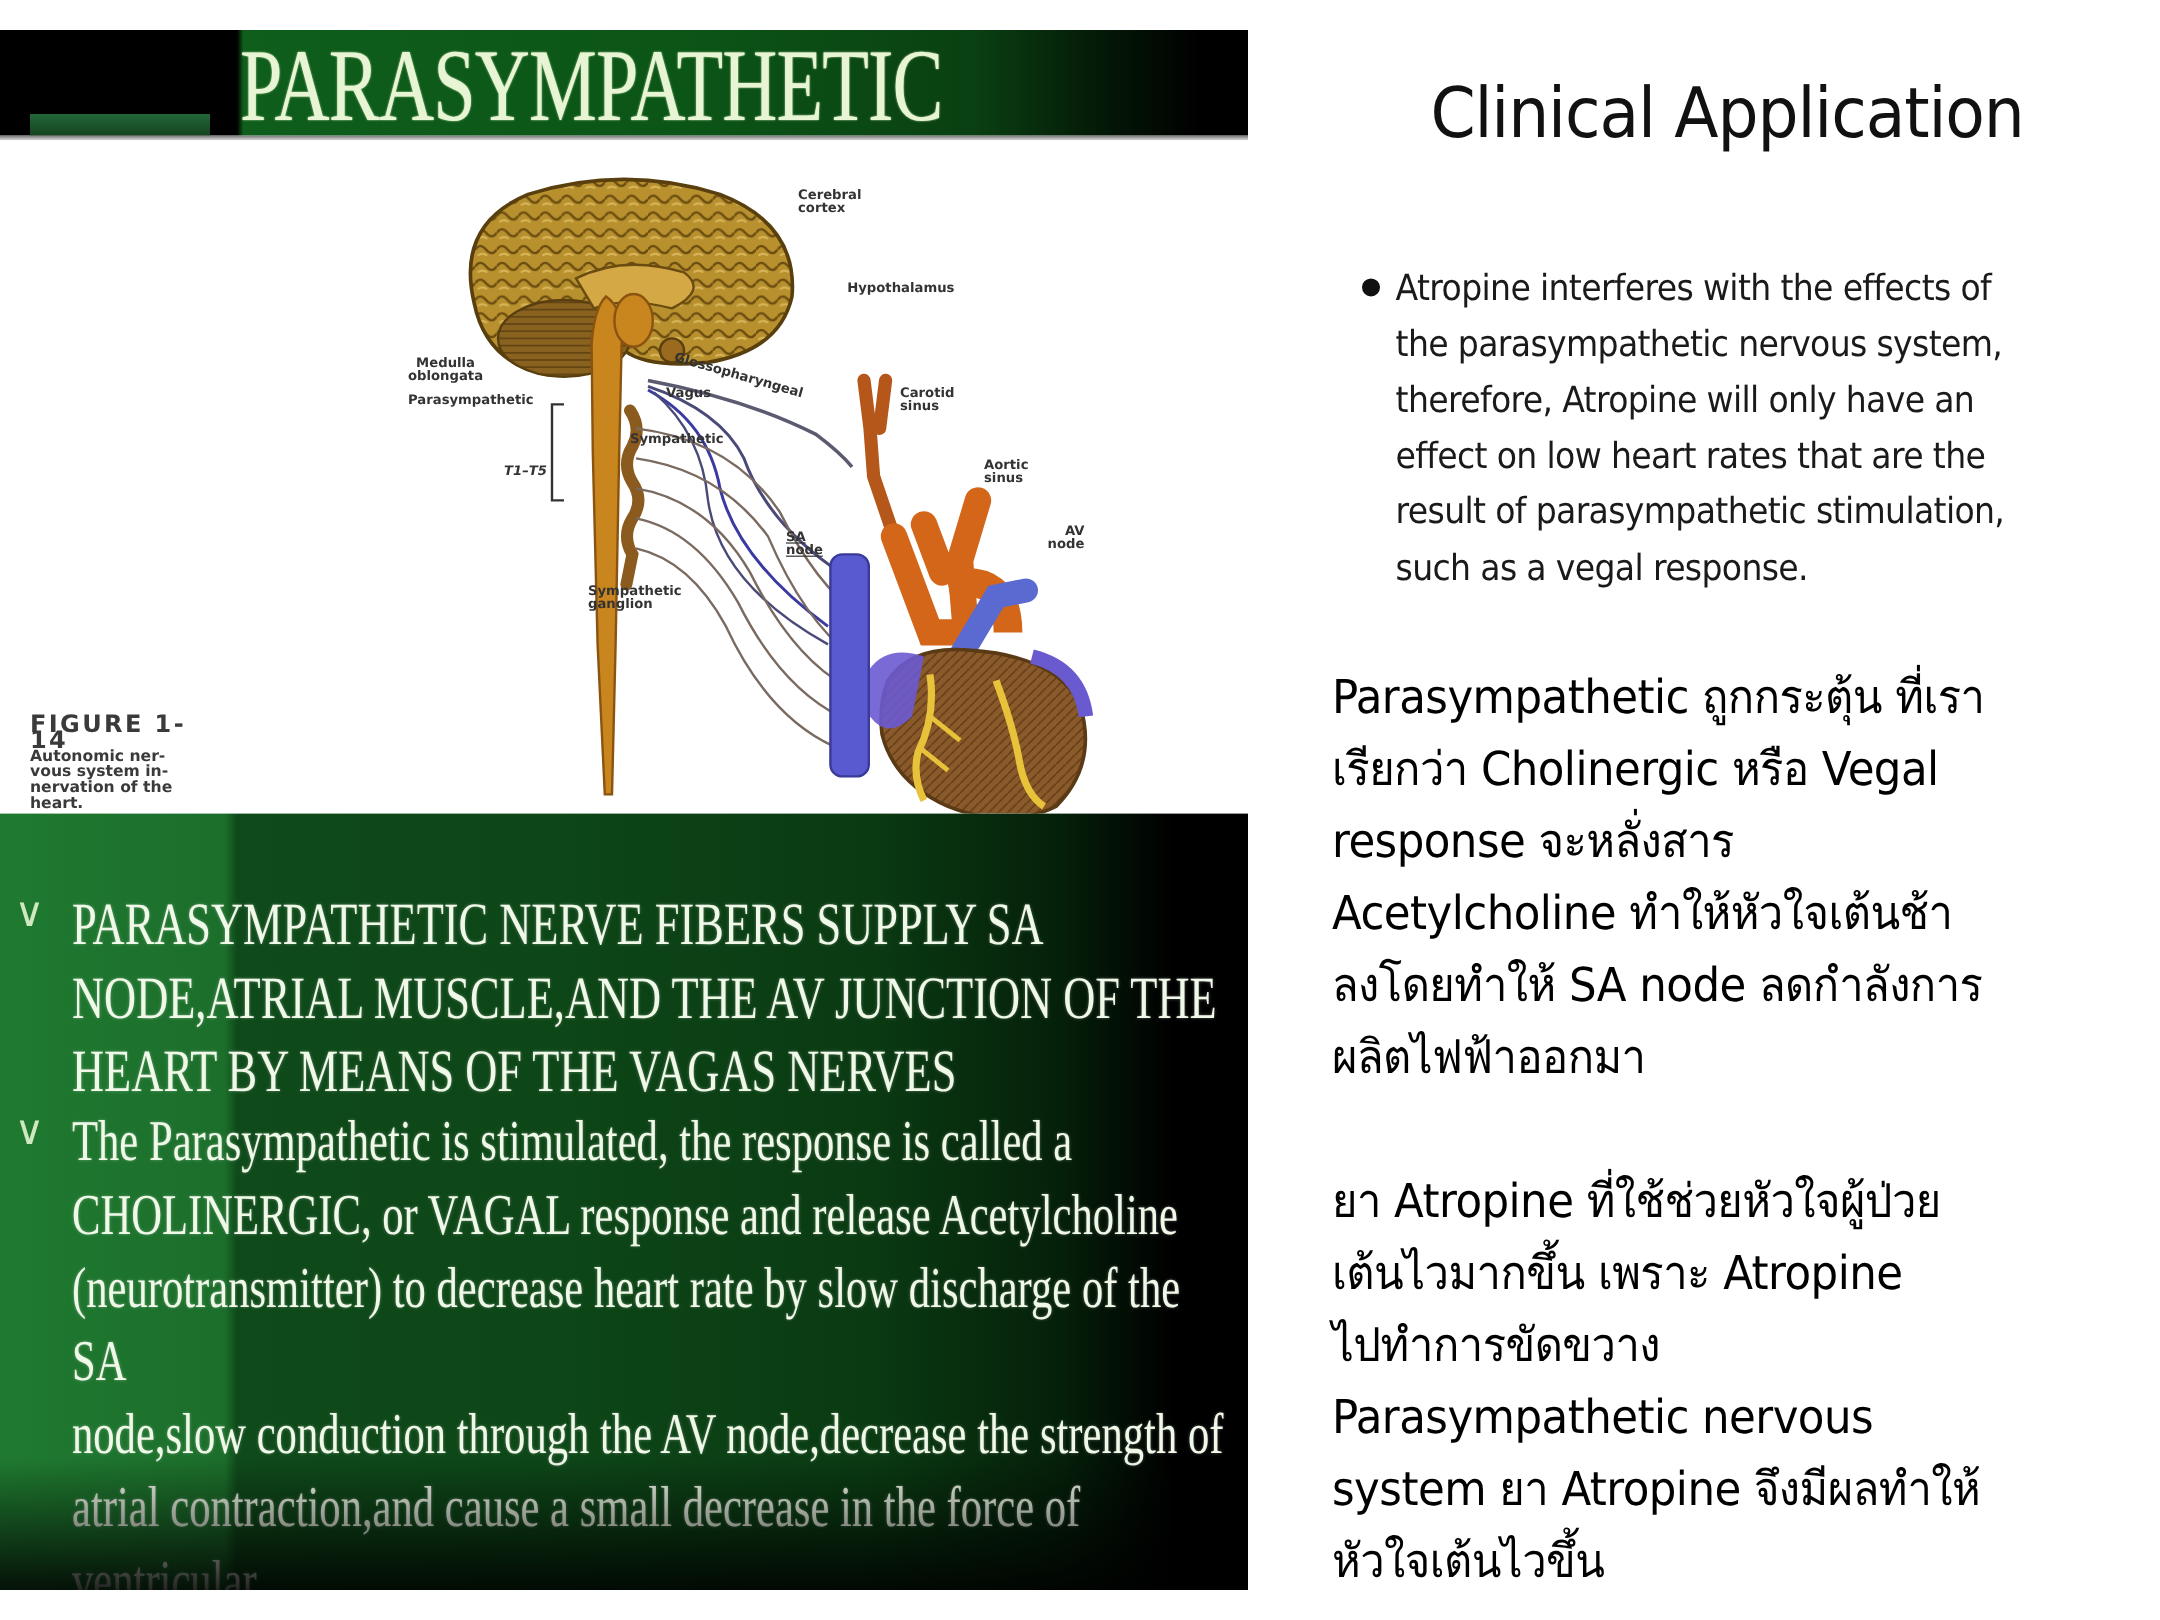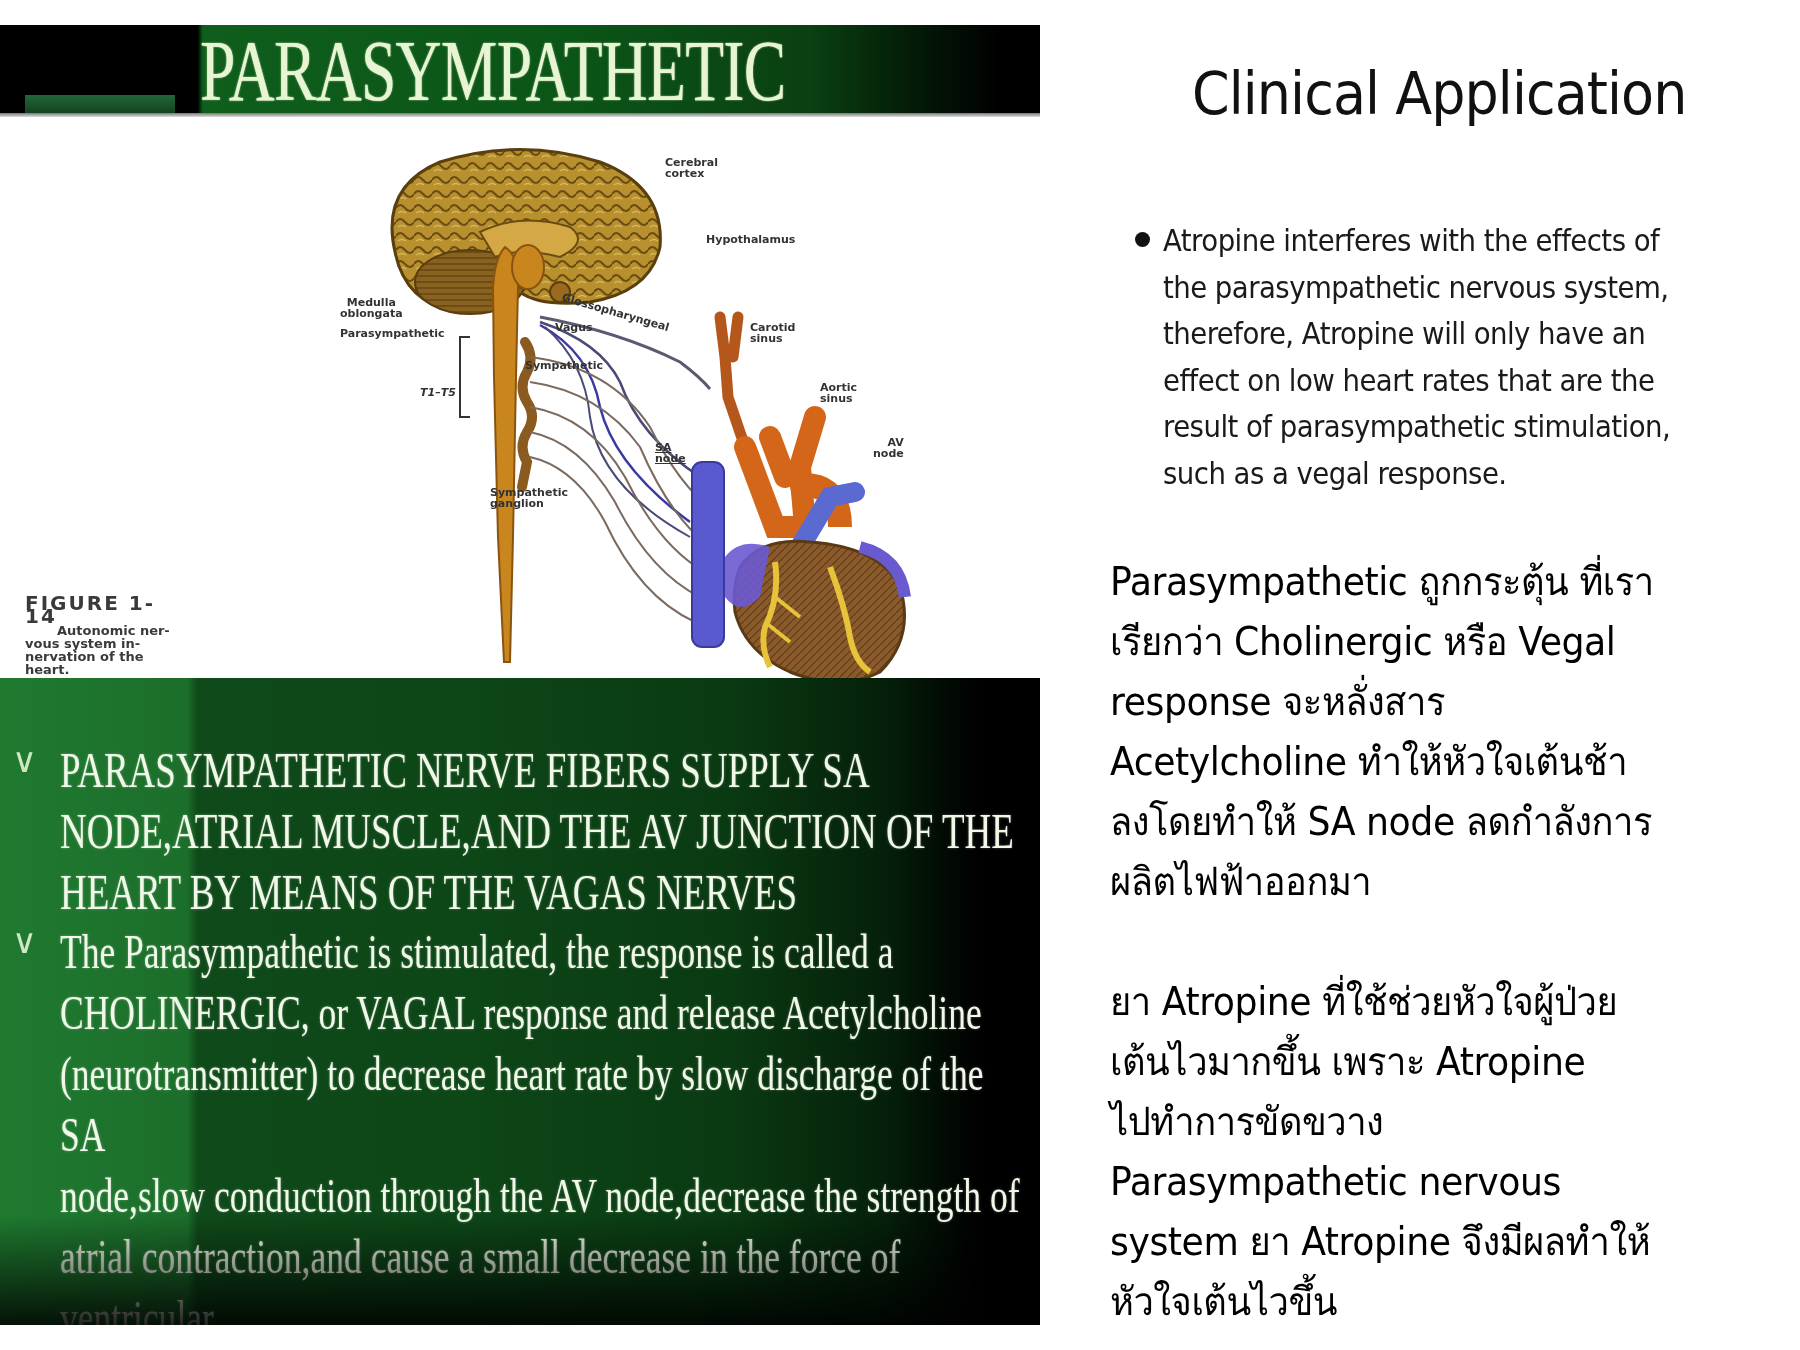--- a/index.html
+++ b/index.html
@@ -128,21 +128,21 @@
 sinus</span>
     <span class="dlabel" style="left:655px;top:325px;white-space:pre-line;text-decoration:underline;">SA
 node</span>
     <span class="dlabel" style="left:873px;top:320px;white-space:pre-line;text-align:right;">AV
 node</span>
     <span class="dlabel" style="left:490px;top:370px;white-space:pre-line;">Sympathetic
 ganglion</span>
 
     <div class="caption">
       <span class="fig-no">FIGURE 1-14</span>
-      <span style="white-space:pre-line;margin-left:32px;">Autonomic ner-
+      <span style="white-space:pre-line;">Autonomic ner-
 vous system in-
 nervation of the
 heart.</span>
     </div>
   </div>
 
   <div class="text-band">
     <div class="bullet b1">
       <span class="mark">∨</span>
       <span class="btext">PARASYMPATHETIC NERVE FIBERS SUPPLY SA

